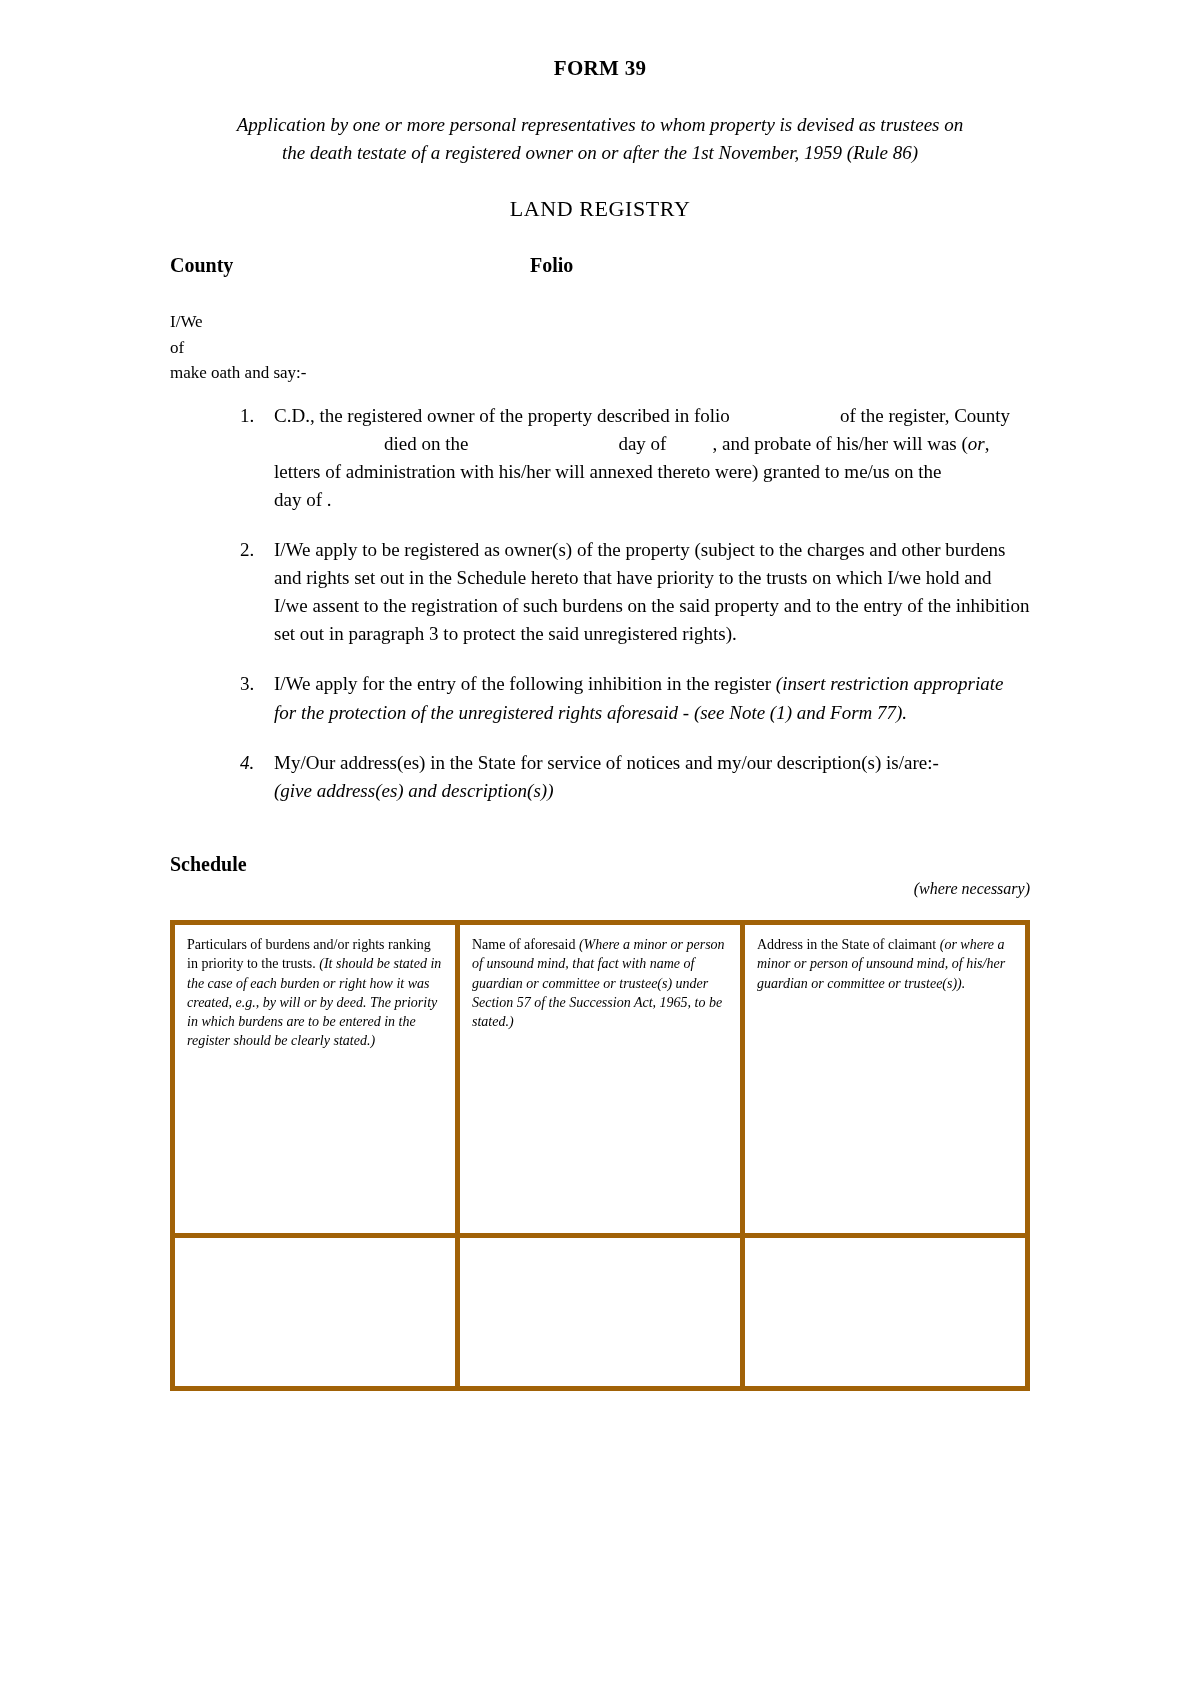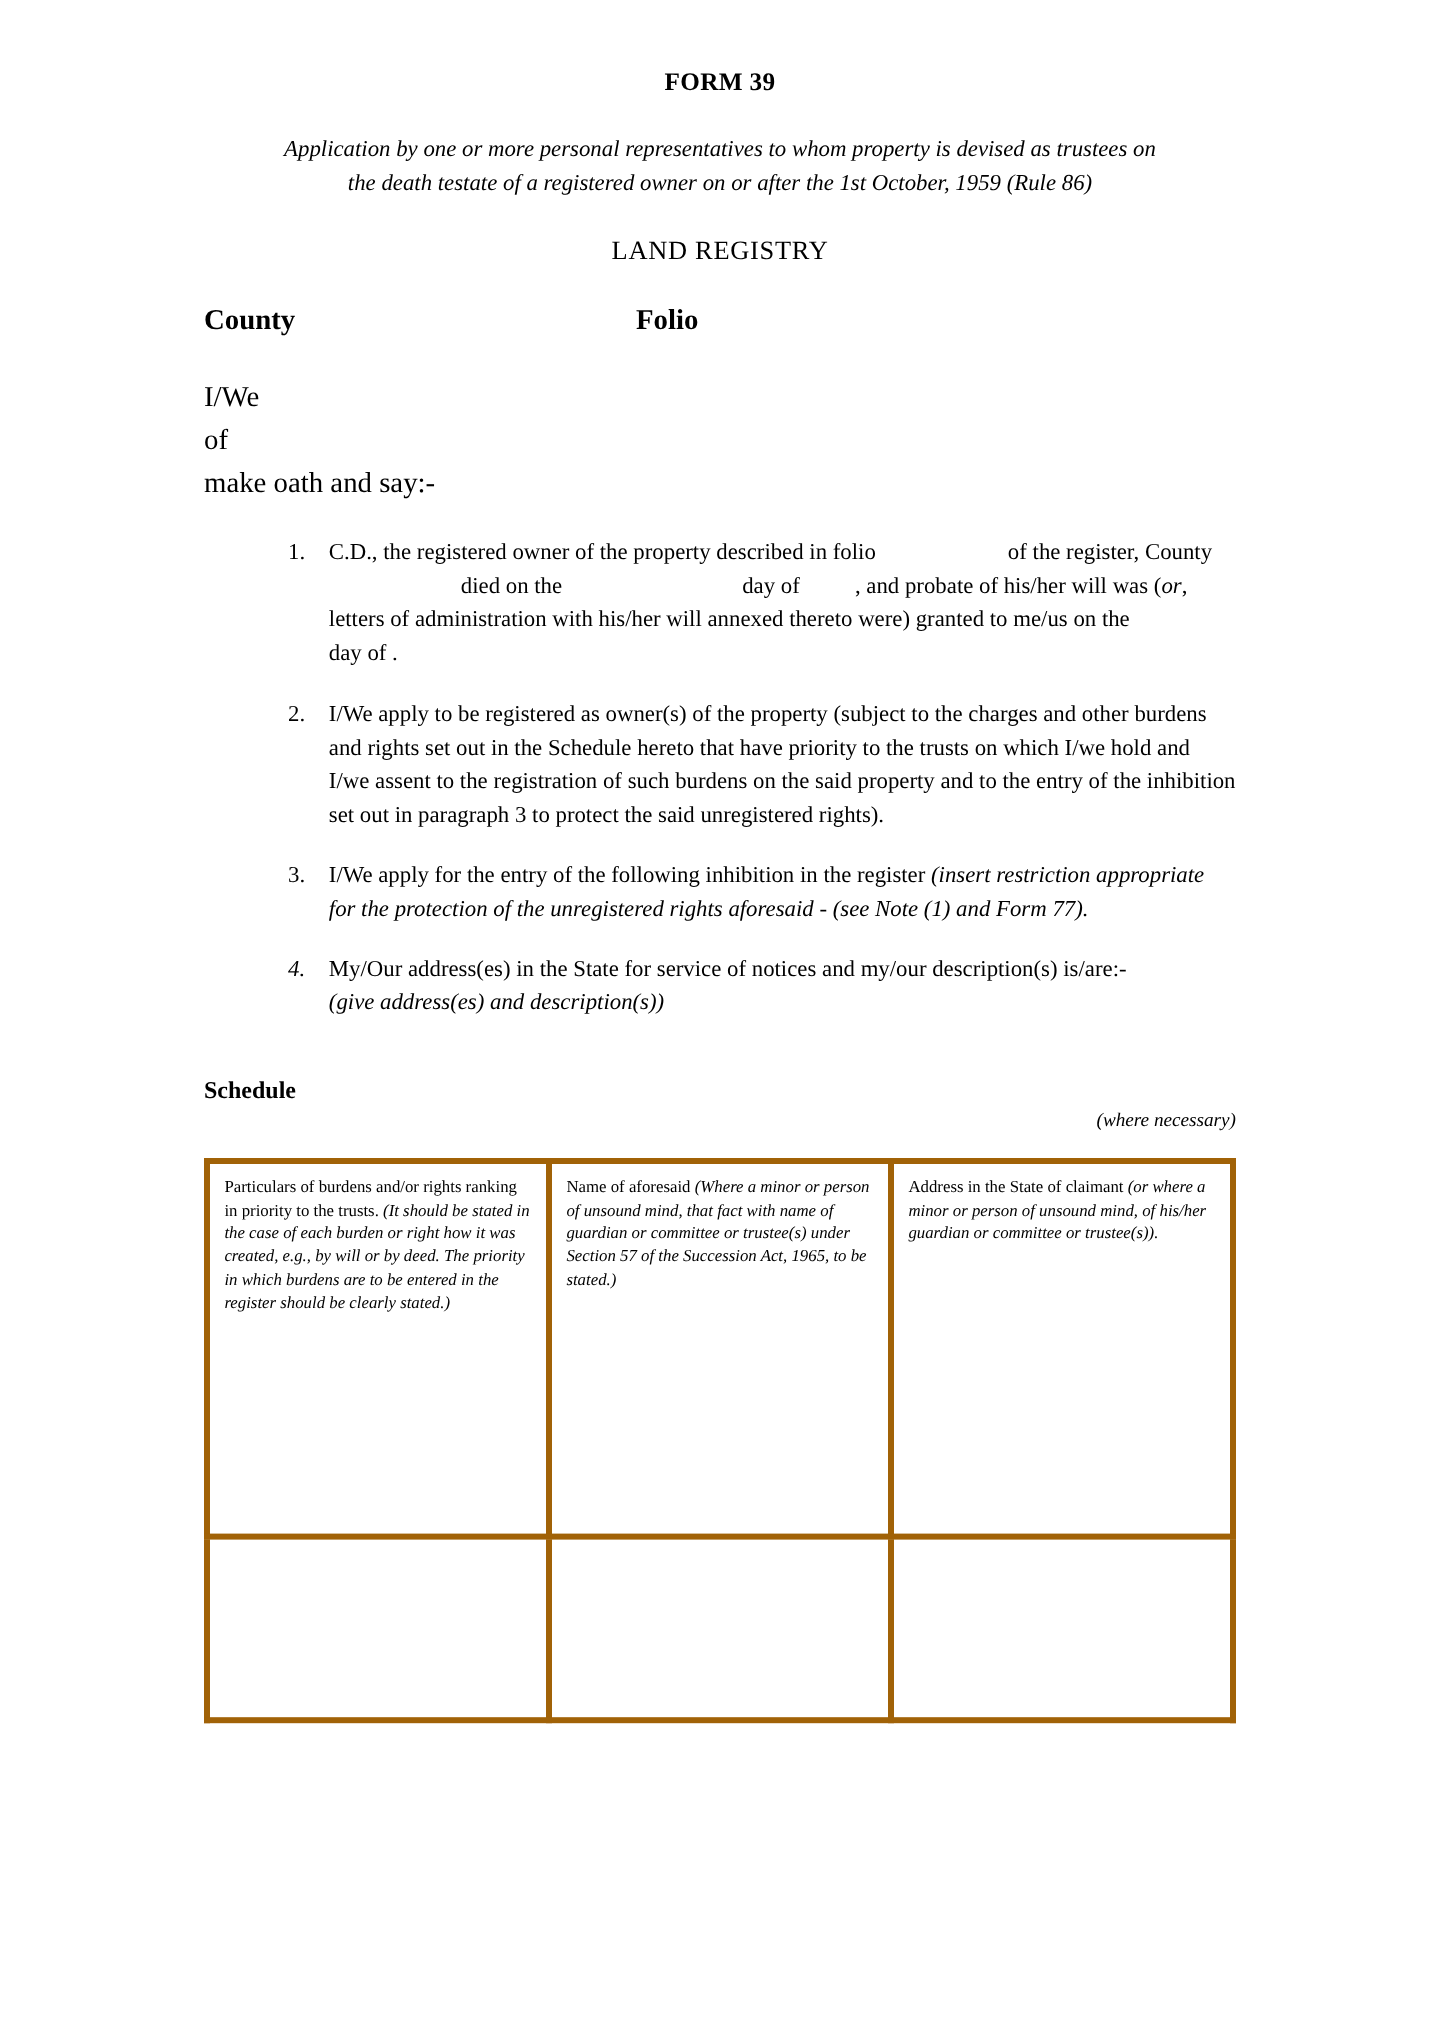--- a/index.html
+++ b/index.html
@@ -37,30 +37,30 @@
   }
   .registry {
     text-align: center;
     font-size: 22px;
     letter-spacing: 0.6px;
     margin: 0 0 32px 0;
   }
   .county-row {
     display: flex;
     font-weight: bold;
-    font-size: 24px;
+    font-size: 20px;
     margin: 0 0 32px 0;
   }
   .county-row .county-label {
     width: 360px;
   }
   .iwe-block {
-    font-size: 24px;
+    font-size: 17px;
     line-height: 1.5;
-    margin: 0 0 26px 0;
+    margin: 0 0 16px 0;
   }
   .iwe-block .line-of {
     display: flex;
     flex-direction: column;
   }
   .iwe-block .of-label {
     width: 320px;
   }
   ol.items {
     margin: 0;
@@ -122,21 +122,21 @@
     height: 130px;
   }
 </style>
 </head>
 <body>
 
 <div class="page">
 
   <div class="form-title">FORM 39</div>
 
-  <div class="subtitle">Application by one or more personal representatives to whom property is devised as trustees on the death testate of a registered owner on or after the 1st October, 1959 (Rule 86)</div>
+  <div class="subtitle">Application by one or more personal representatives to whom property is devised as trustees on the death testate of a registered owner on or after the 1st November, 1959 (Rule 86)</div>
 
   <div class="registry">LAND REGISTRY</div>
 
   <div class="county-row">
     <span class="county-label">County</span>
     <span>Folio</span>
   </div>
 
   <div class="iwe-block">
     <div>I/We</div>

